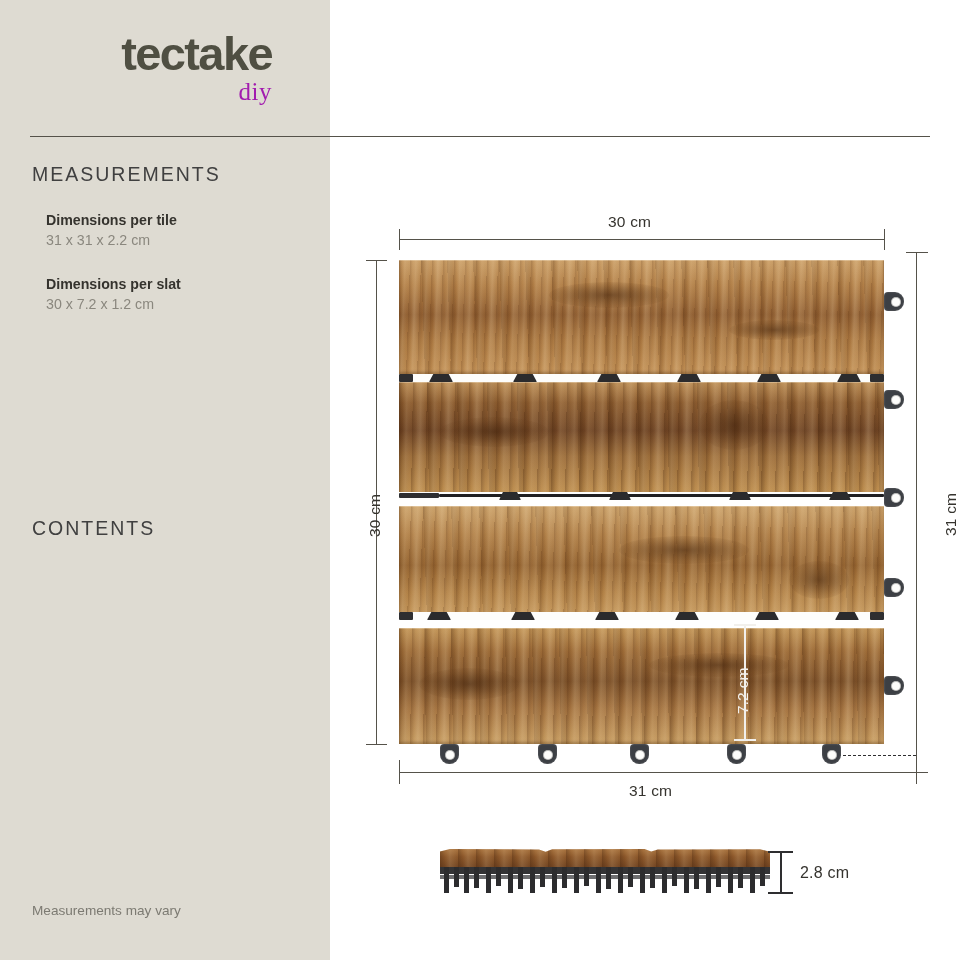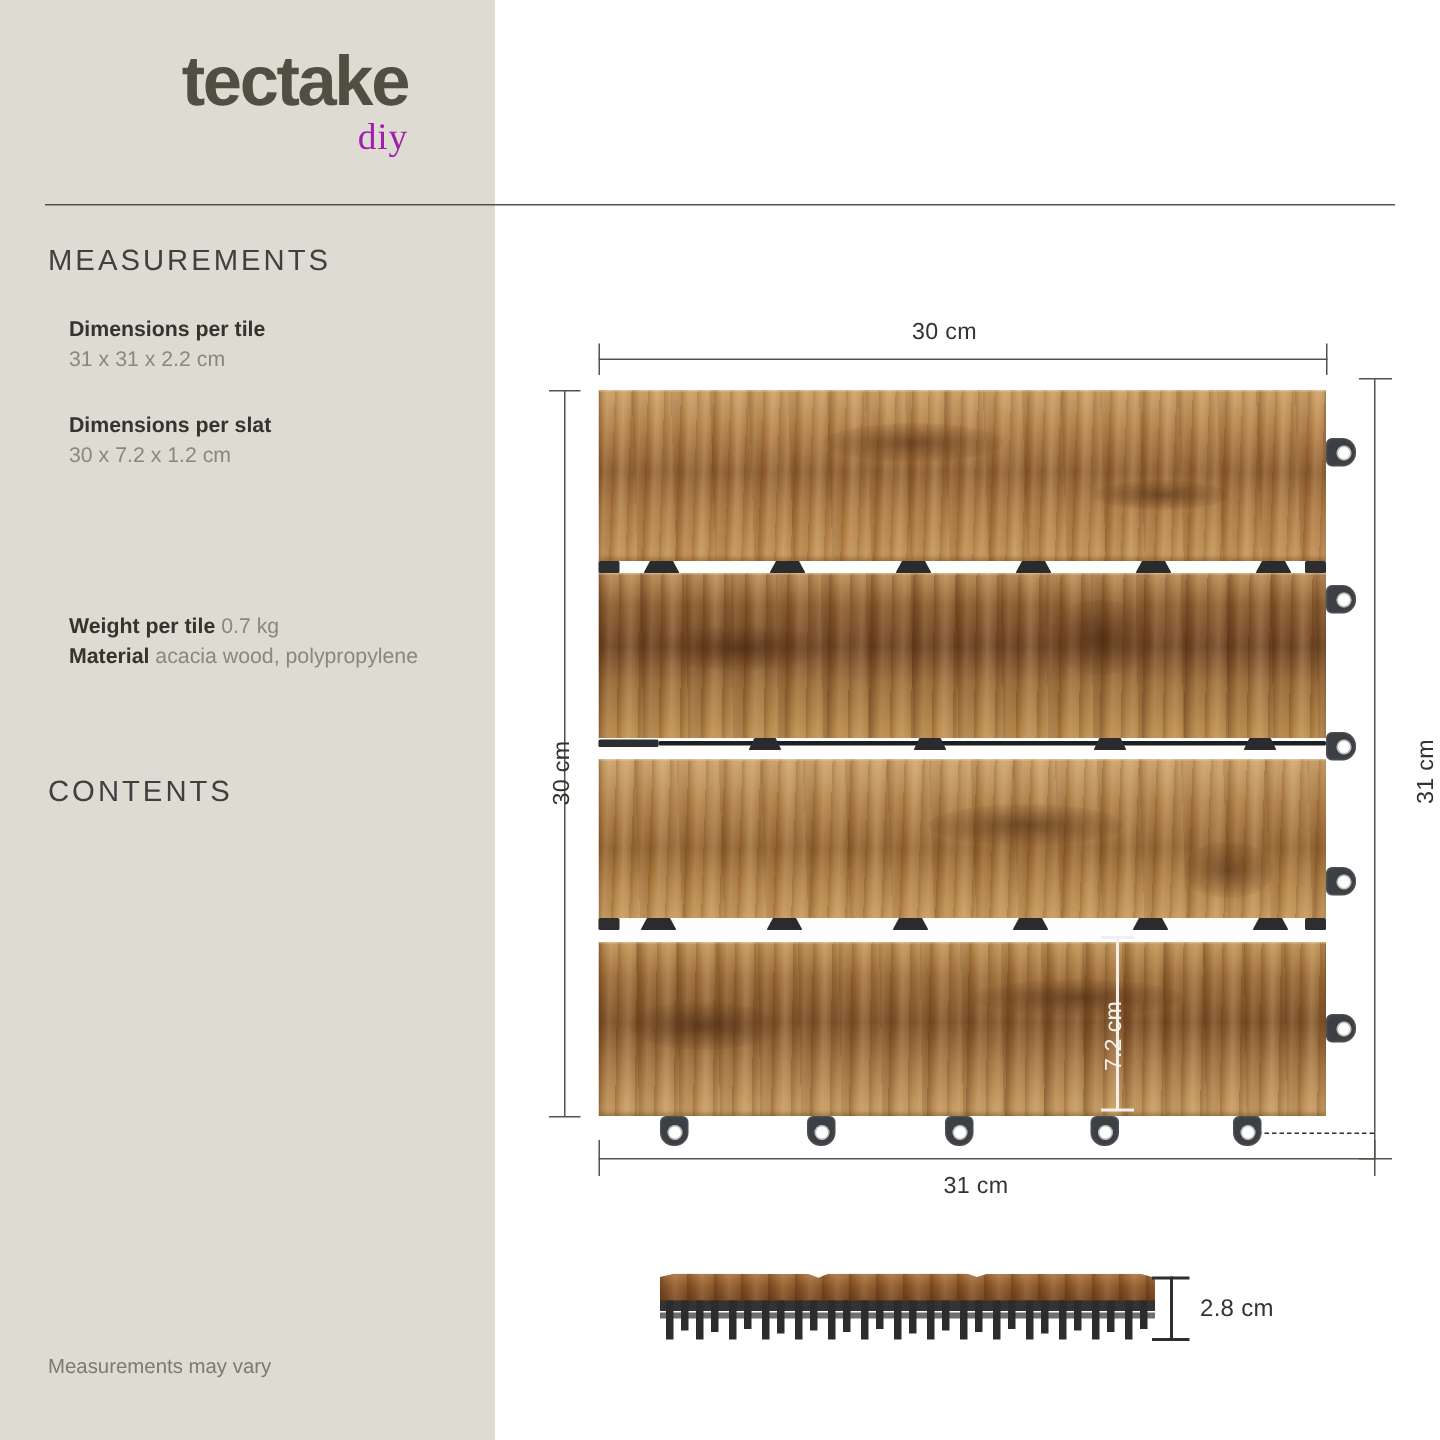--- a/index.html
+++ b/index.html
@@ -208,26 +208,20 @@
       <span class="strong">Dimensions per tile</span><br>
       <span>31 x 31 x 2.2 cm</span>
     </div>
 
     <div class="blk" style="top:274px">
       <span class="strong">Dimensions per slat</span><br>
       <span>30 x 7.2 x 1.2 cm</span>
     </div>
 
 
-    <div class="blk" style="top:408px">
-      <span class="strong">Weight per tile</span>
-      <span>0.7 kg</span><br>
-      <span class="strong">Material</span>
-      <span>acacia wood, polypropylene</span>
-    </div>
 
     <div class="sec-head" style="top:517px">CONTENTS</div>
 
 
     <div class="footnote">Measurements may vary</div>
   </div>
 
   <div class="divider"></div>
 
   <div class="diagram">

